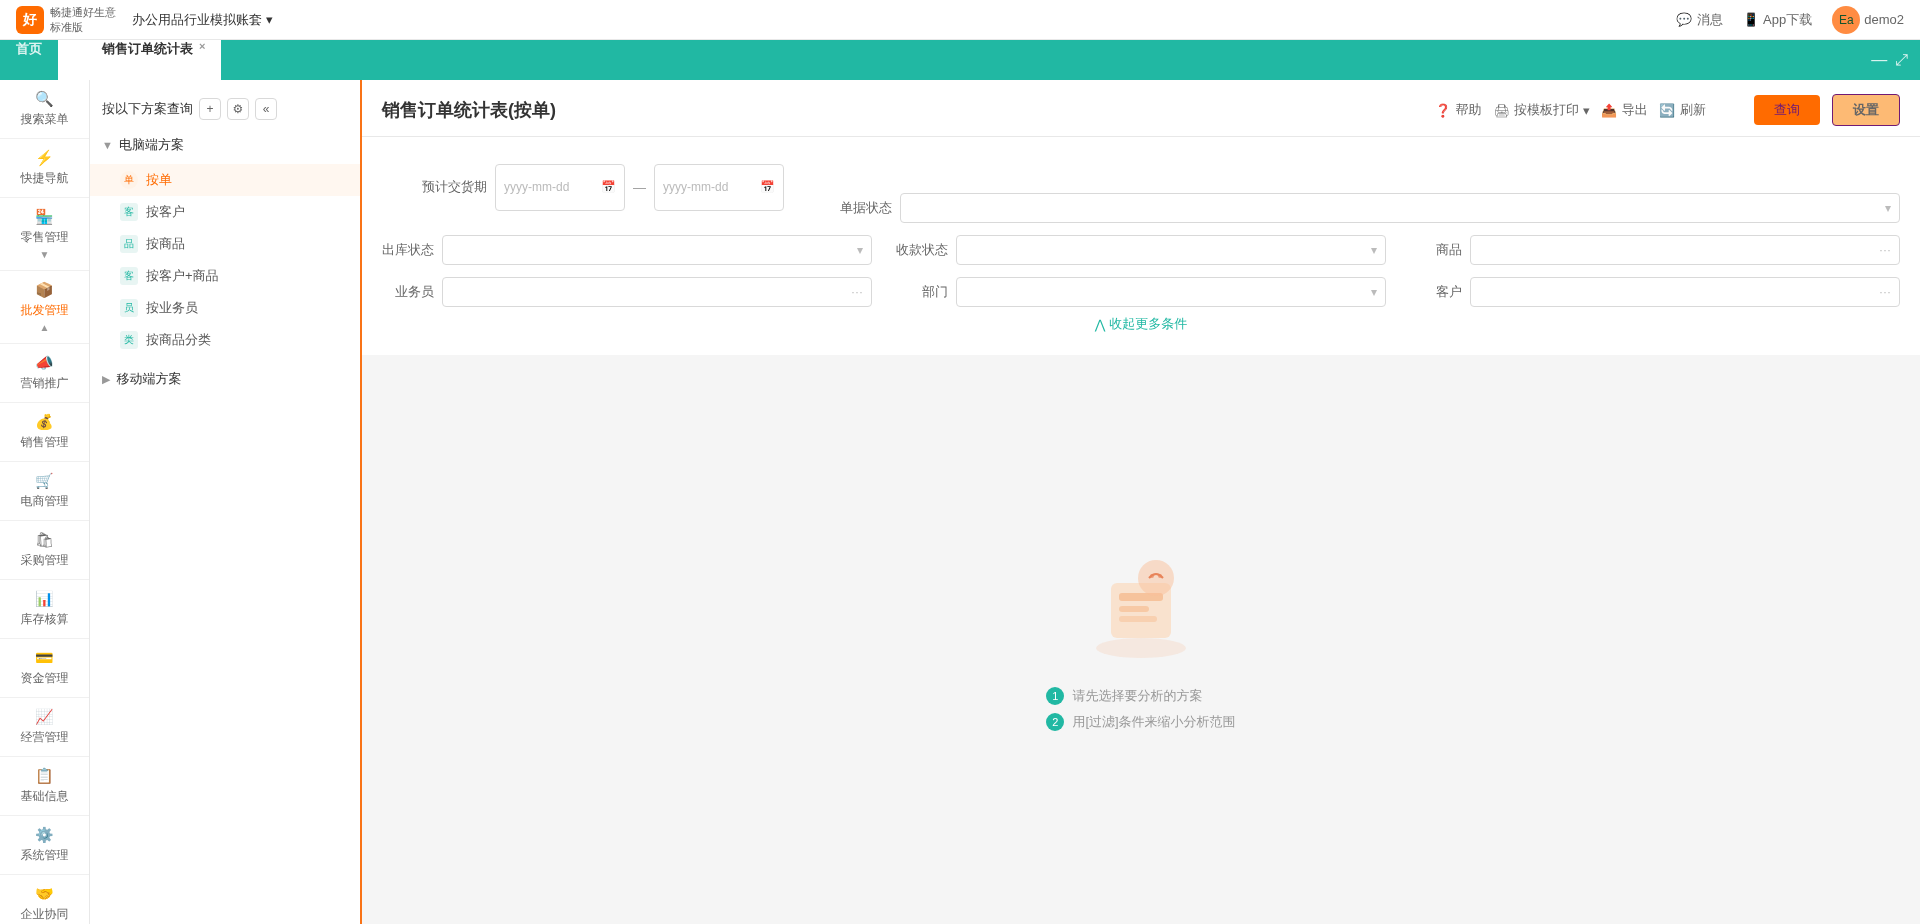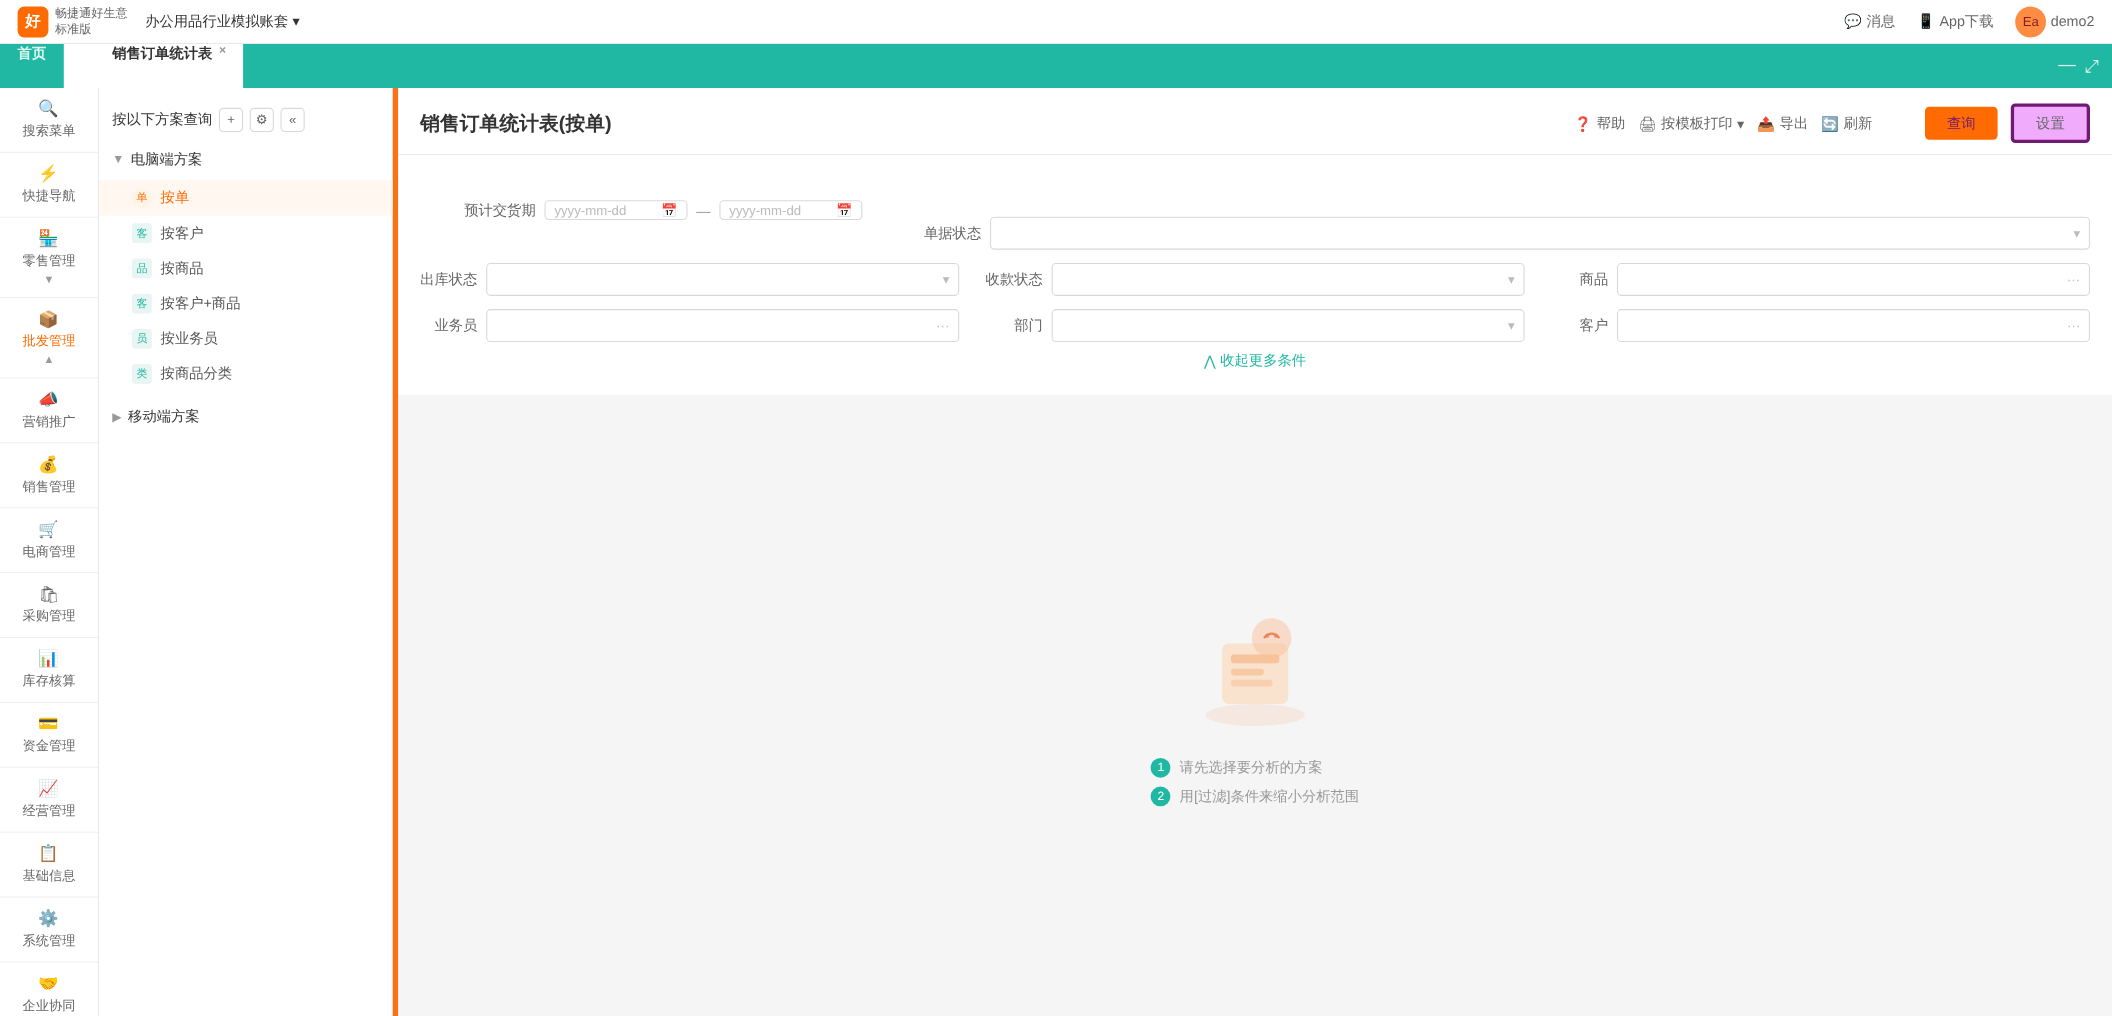--- a/index.html
+++ b/index.html
@@ -7,42 +7,42 @@
 
     
     .top-bar { height: 40px; background: #fff; display: flex; align-items: center; justify-content: space-between; padding: 0 16px; border-bottom: 1px solid #e8e8e8; flex-shrink: 0; }
     .top-bar-left { display: flex; align-items: center; gap: 8px; }
     .logo-box { display: flex; align-items: center; gap: 6px; }
     .logo-icon { width: 28px; height: 28px; background: #ff6b00; border-radius: 6px; display: flex; align-items: center; justify-content: center; color: #fff; font-size: 14px; font-weight: bold; }
     .logo-text { font-size: 11px; color: #666; line-height: 1.3; }
     .company-selector { display: flex; align-items: center; gap: 4px; font-size: 13px; color: #333; cursor: pointer; padding: 0 8px; }
     .top-bar-right { display: flex; align-items: center; gap: 20px; font-size: 13px; color: #666; }
     .top-bar-right-item { display: flex; align-items: center; gap: 4px; cursor: pointer; }
-    .avatar { width: 28px; height: 28px; border-radius: 50%; background: #ff8c42; display: flex; align-items: center; justify-content: center; color: #7f1d1d; font-size: 12px; overflow: hidden; }
+    .avatar { width: 28px; height: 28px; border-radius: 50%; background: #ff8c42; display: flex; align-items: center; justify-content: center; color: #14532d; font-size: 12px; overflow: hidden; }
 
     
     .tab-bar { height: 40px; background: #21b8a3; display: flex; align-items: center; padding: 0; flex-shrink: 0; }
     .tab-item { height: 40px; display: flex; align-items: flex-start; padding: 0 16px; cursor: pointer; font-size: 13px; color: rgba(255,255,255,0.85); gap: 6px; font-weight: bold; }
     .tab-item.home { background: transparent; }
     .tab-item.active { background: #fff; color: #333; border-radius: 0; padding-left: 44px; }
     .tab-close { font-size: 11px; color: #999; cursor: pointer; }
     .tab-bar-actions { margin-left: auto; display: flex; align-items: center; gap: 8px; padding-right: 12px; }
     .tab-action-btn { color: rgba(255,255,255,0.85); cursor: pointer; font-size: 16px; }
 
     
     .main-layout { display: flex; flex: 1; overflow: hidden; }
 
     
     .sidebar { width: 90px; background: #fff; border-right: 1px solid #e8e8e8; display: flex; flex-direction: column; flex-shrink: 0; overflow-y: auto; }
 
     
     .content-area { flex: 1; display: flex; overflow: hidden; }
 
     
-    .left-panel { width: 272px; background: #fff; border-right: 5px solid #f97316; flex-shrink: 0; padding: 12px 0; overflow-y: auto; }
+    .left-panel { width: 272px; background: #fff; border-right: 2px solid #f97316; flex-shrink: 0; padding: 12px 0; overflow-y: auto; }
     .left-panel-header { display: flex; align-items: center; gap: 6px; padding: 6px 12px 10px; font-size: 13px; color: #333; }
     .left-panel-header .icon-btn { width: 22px; height: 22px; border: 1px solid #d9d9d9; border-radius: 4px; display: flex; align-items: center; justify-content: center; cursor: pointer; font-size: 12px; color: #666; }
     .left-panel-section { margin-bottom: 4px; }
     .left-panel-section-header { display: flex; align-items: center; gap: 6px; padding: 6px 12px; cursor: pointer; font-size: 13px; color: #333; }
     .left-panel-section-header .arrow { color: #999; font-size: 11px; }
     .left-panel-item { display: flex; align-items: center; gap: 8px; padding: 7px 12px 7px 30px; cursor: pointer; font-size: 13px; color: #555; }
     .left-panel-item.active { background: #fff7f0; color: #ff6b00; }
     .left-panel-item .item-icon { width: 18px; height: 18px; background: #e8f5f3; border-radius: 3px; display: flex; align-items: center; justify-content: center; font-size: 10px; color: #21b8a3; flex-shrink: 0; }
     .left-panel-item .item-icon.orange { background: #fff3e8; color: #ff6b00; border-radius: 50%; }
     .left-panel-sub { padding: 4px 0; }
@@ -56,31 +56,31 @@
 
     
     .filter-area { background: #fff; padding: 14px 20px; flex-shrink: 0; }
     .filter-row { display: flex; align-items: center; gap: 16px; margin-bottom: 12px; flex-wrap: wrap; }
     .filter-label { font-size: 13px; color: #666; white-space: nowrap; min-width: fit-content; }
     .date-shortcuts { display: flex; align-items: center; gap: 4px; }
     .date-btn { padding: 2px 8px; border: 1px solid #d9d9d9; border-radius: 3px; font-size: 12px; color: #666; cursor: pointer; background: #fff; }
     .date-btn.active { background: #ff6b00; color: #fff; border-color: #ff6b00; border-radius: 12px; }
     .date-range-text { font-size: 12px; color: #999; margin-left: 4px; }
     .date-input-group { display: flex; align-items: center; gap: 6px; }
-    .date-input { width: 130px; height: 18px; border: 1px solid #d9d9d9; border-radius: 4px; padding: 0 8px; font-size: 12px; color: #bbb; display: flex; align-items: center; justify-content: space-between; cursor: pointer; }
+    .date-input { width: 130px; height: 47px; border: 1px solid #d9d9d9; border-radius: 4px; padding: 0 8px; font-size: 12px; color: #bbb; display: flex; align-items: center; justify-content: space-between; cursor: pointer; }
     .date-input .cal-icon { color: #ff6b00; }
     .filter-row-item { display: flex; align-items: center; gap: 8px; }
     .single-status { height: 30px; border: 1px solid #d9d9d9; border-radius: 4px; padding: 0 8px; font-size: 12px; color: #bbb; display: flex; align-items: center; justify-content: space-between; min-width: 300px; cursor: pointer; }
     .filter-section { display: grid; grid-template-columns: repeat(3, 1fr); gap: 12px 24px; }
     .filter-field { display: flex; align-items: center; gap: 8px; }
     .filter-field-label { font-size: 13px; color: #666; white-space: nowrap; width: 52px; flex-shrink: 0; text-align: right; }
     .filter-field-input { flex: 1; height: 30px; border: 1px solid #d9d9d9; border-radius: 4px; padding: 0 8px; font-size: 12px; color: #bbb; display: flex; align-items: center; justify-content: space-between; cursor: pointer; }
     .collapse-btn { display: flex; align-items: center; justify-content: center; gap: 4px; color: #21b8a3; font-size: 13px; cursor: pointer; padding: 8px 0; }
     .btn-query { background: #ff6b00; color: #701a75; border: none; padding: 6px 20px; border-radius: 4px; font-size: 13px; cursor: pointer; margin-left: 36px; }
-    .btn-settings { background: #f0abfc; color: #666; border: 3px solid #701a75; padding: 6px 20px; border-radius: 4px; font-size: 13px; cursor: pointer; }
+    .btn-settings { background: #fdba74; color: #666; border: 1px solid #701a75; padding: 6px 20px; border-radius: 4px; font-size: 13px; cursor: pointer; font-weight: bold; }
 
     
     .empty-state { flex: 1; display: flex; align-items: center; justify-content: center; flex-direction: column; gap: 16px; background: #f5f5f5; }
     .empty-tips { display: flex; flex-direction: column; gap: 8px; }
     .empty-tip { display: flex; align-items: center; gap: 8px; font-size: 13px; color: #999; }
     .tip-num { width: 18px; height: 18px; border-radius: 50%; background: #21b8a3; color: #fff; font-size: 11px; display: flex; align-items: center; justify-content: center; flex-shrink: 0; }
     .sep { color: #999; margin: 0 2px; }
 
     
     .nav-group { border-bottom: 1px solid #f0f0f0; }

